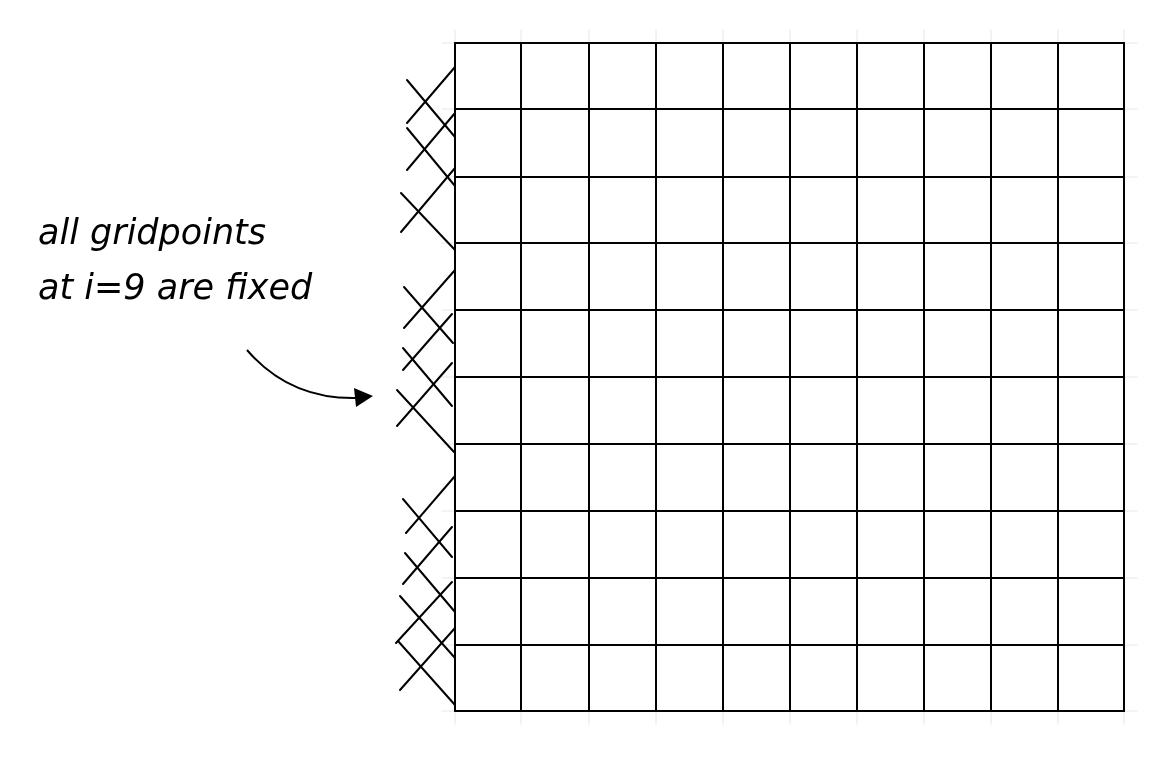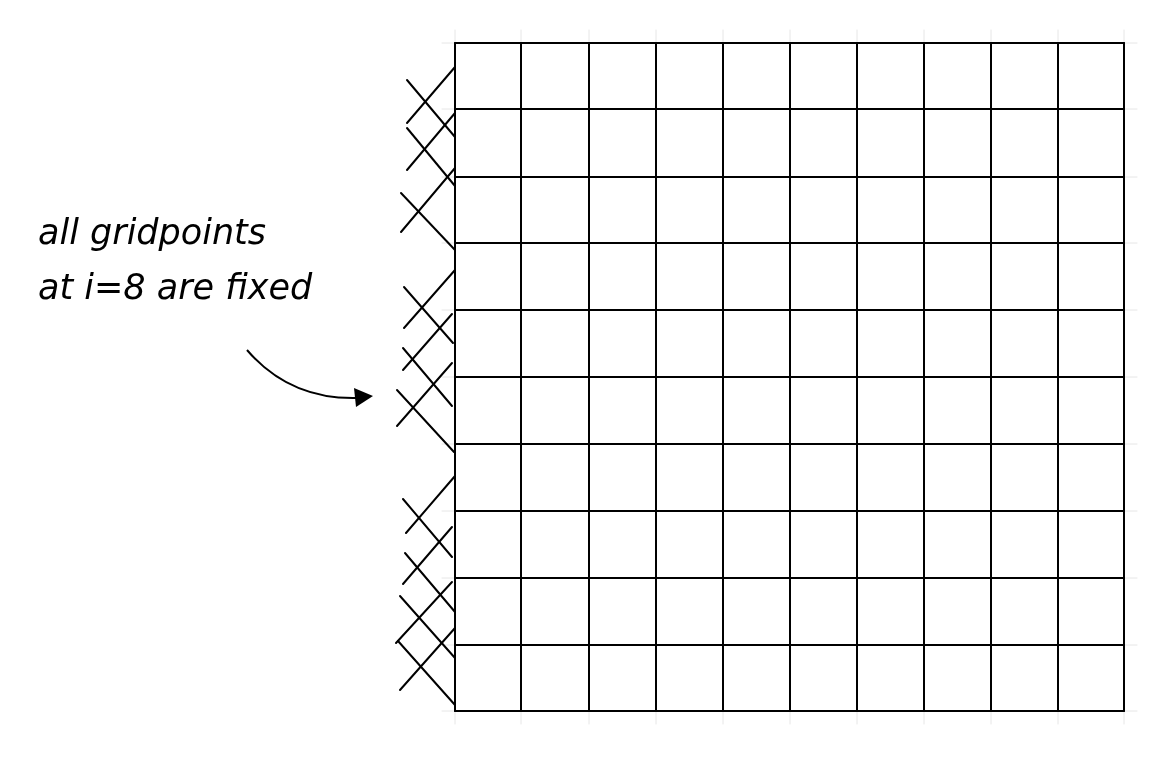--- a/index.html
+++ b/index.html
@@ -87,14 +87,14 @@
       <line x1="398" y1="641" x2="455" y2="705" stroke="#000" stroke-width="2" stroke-linecap="round"></line>
     </g>
   <g>
     <path id="arrow-path" fill="none" stroke="#000" stroke-width="2" d="M247,350 Q290,400 358,398"></path>
     <polygon id="arrow-head" fill="#000" points="373,396 354,388 356,407"></polygon>
   </g>
 </svg>
 
 <div class="caption">
   <div>all gridpoints</div>
-  <div>at i=8 are fixed</div>
+  <div>at i=9 are fixed</div>
 </div>
 
 </body></html>

